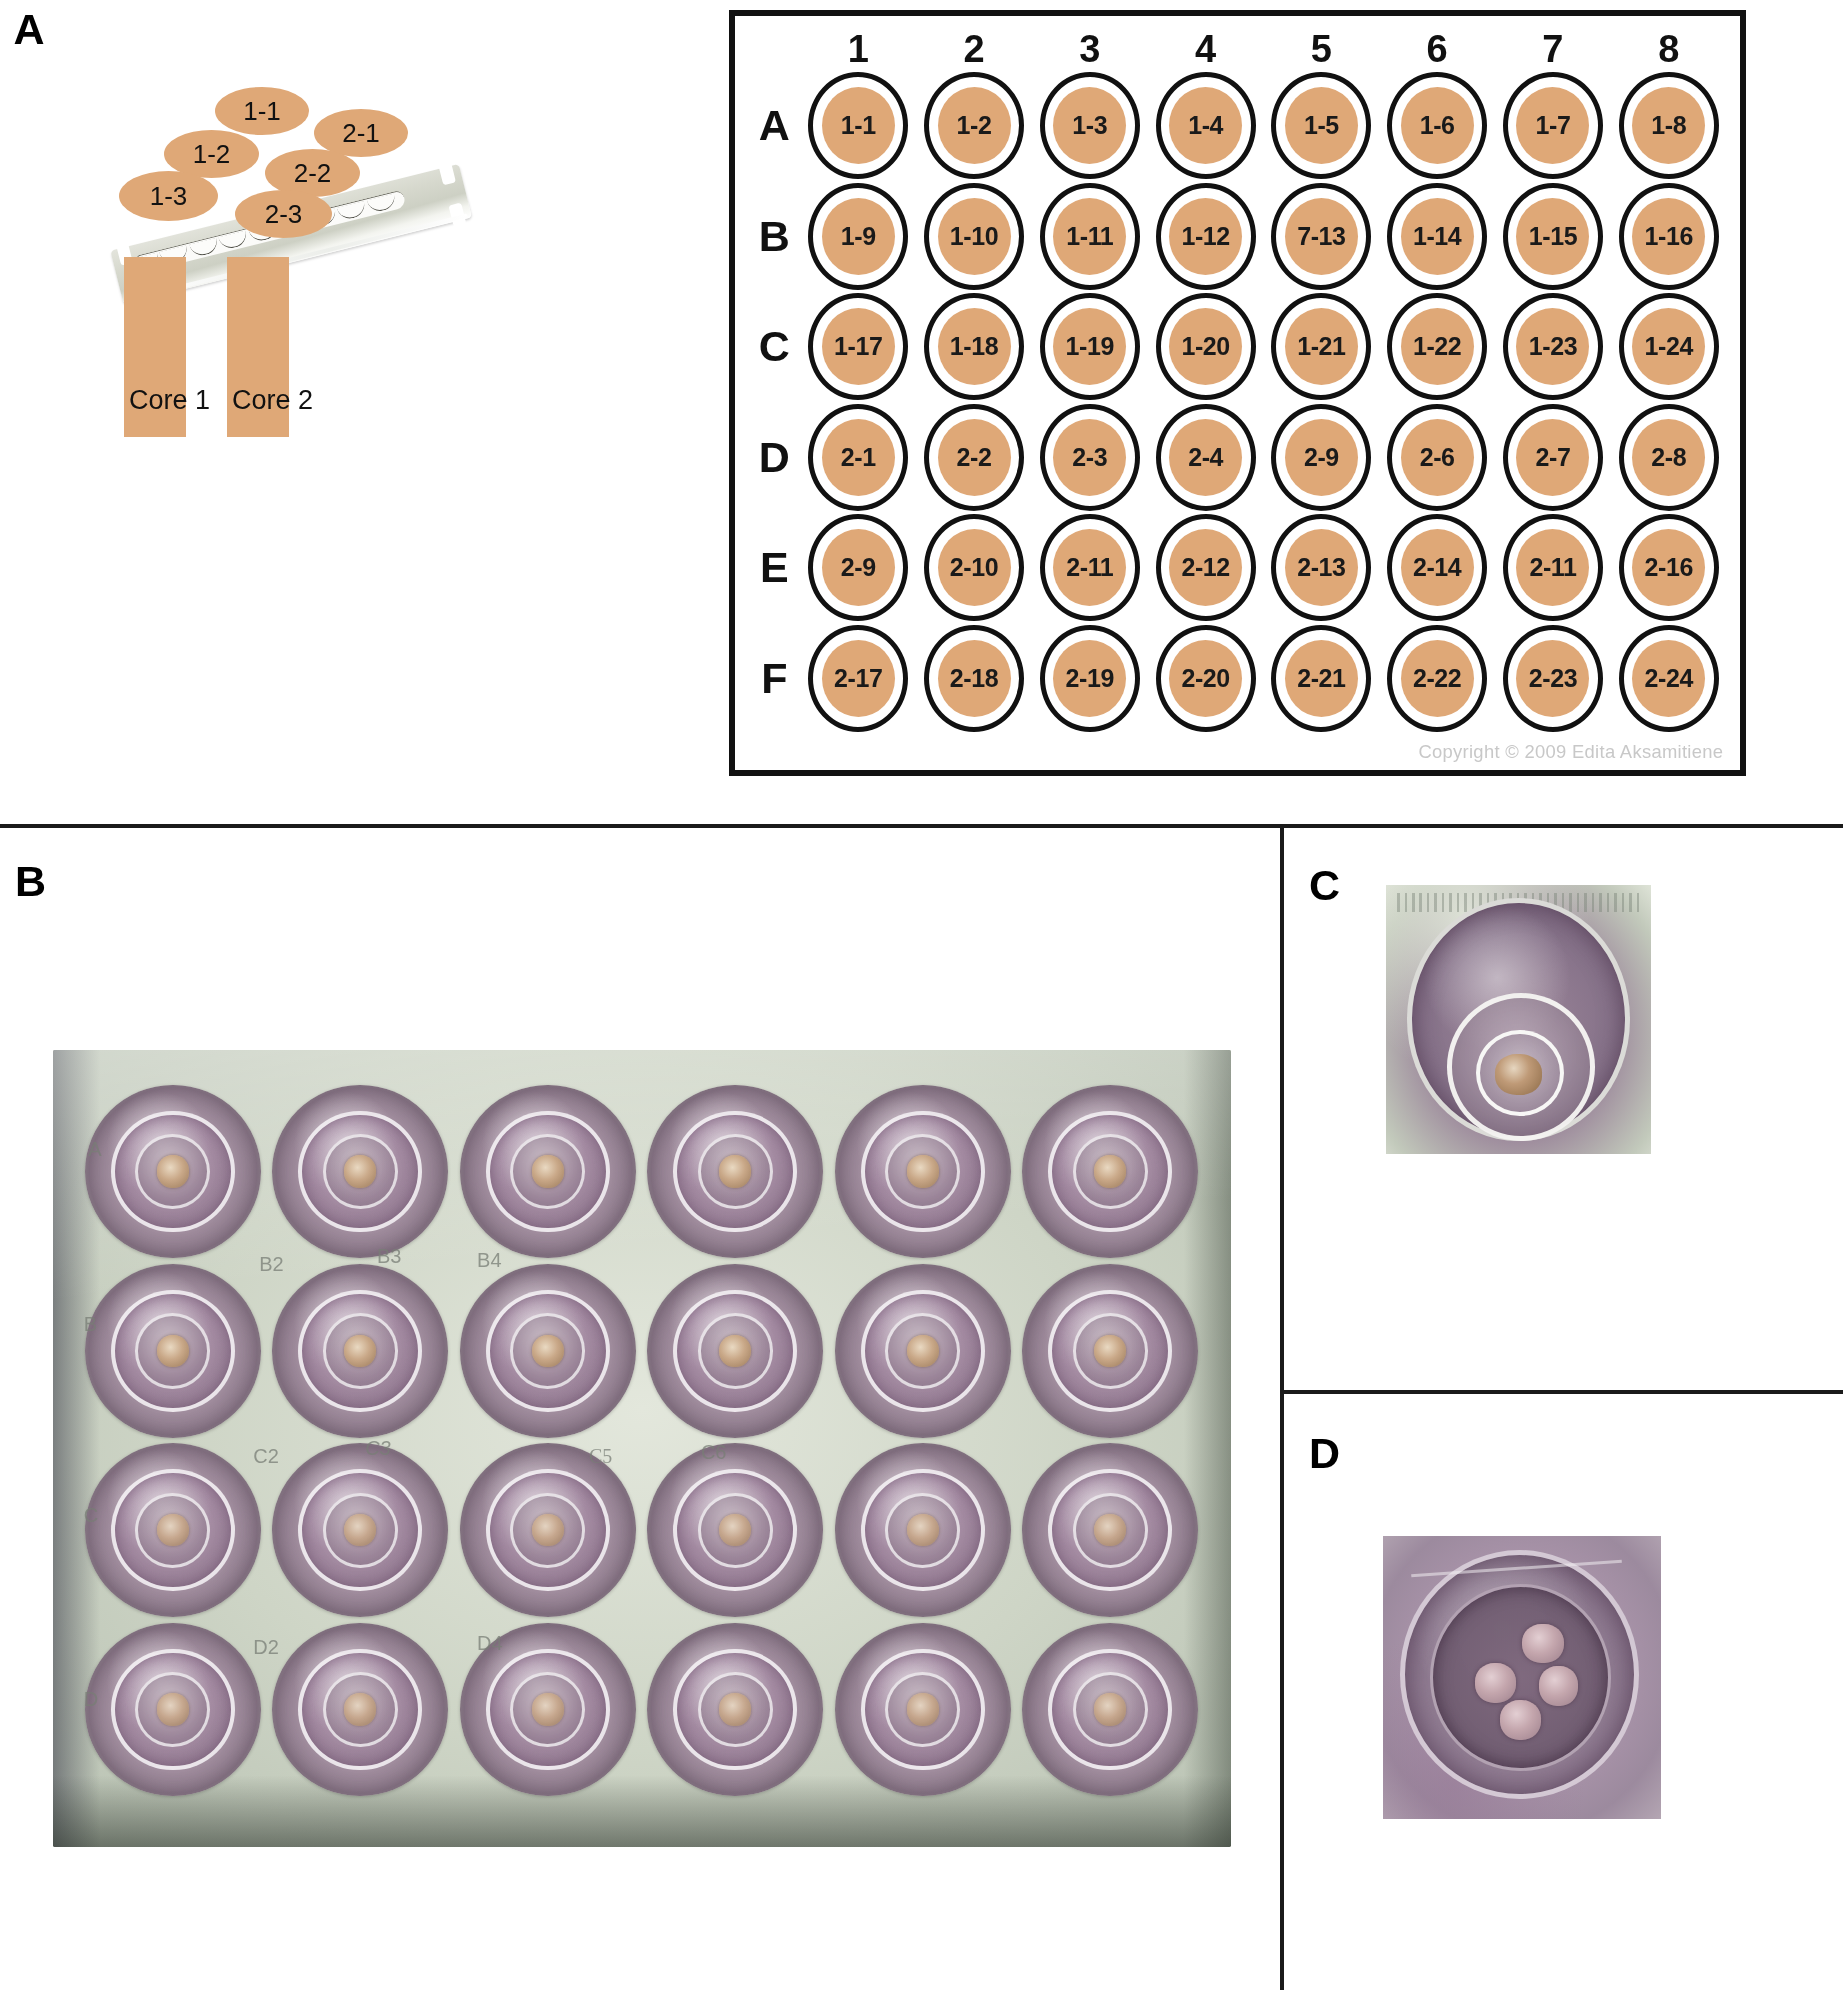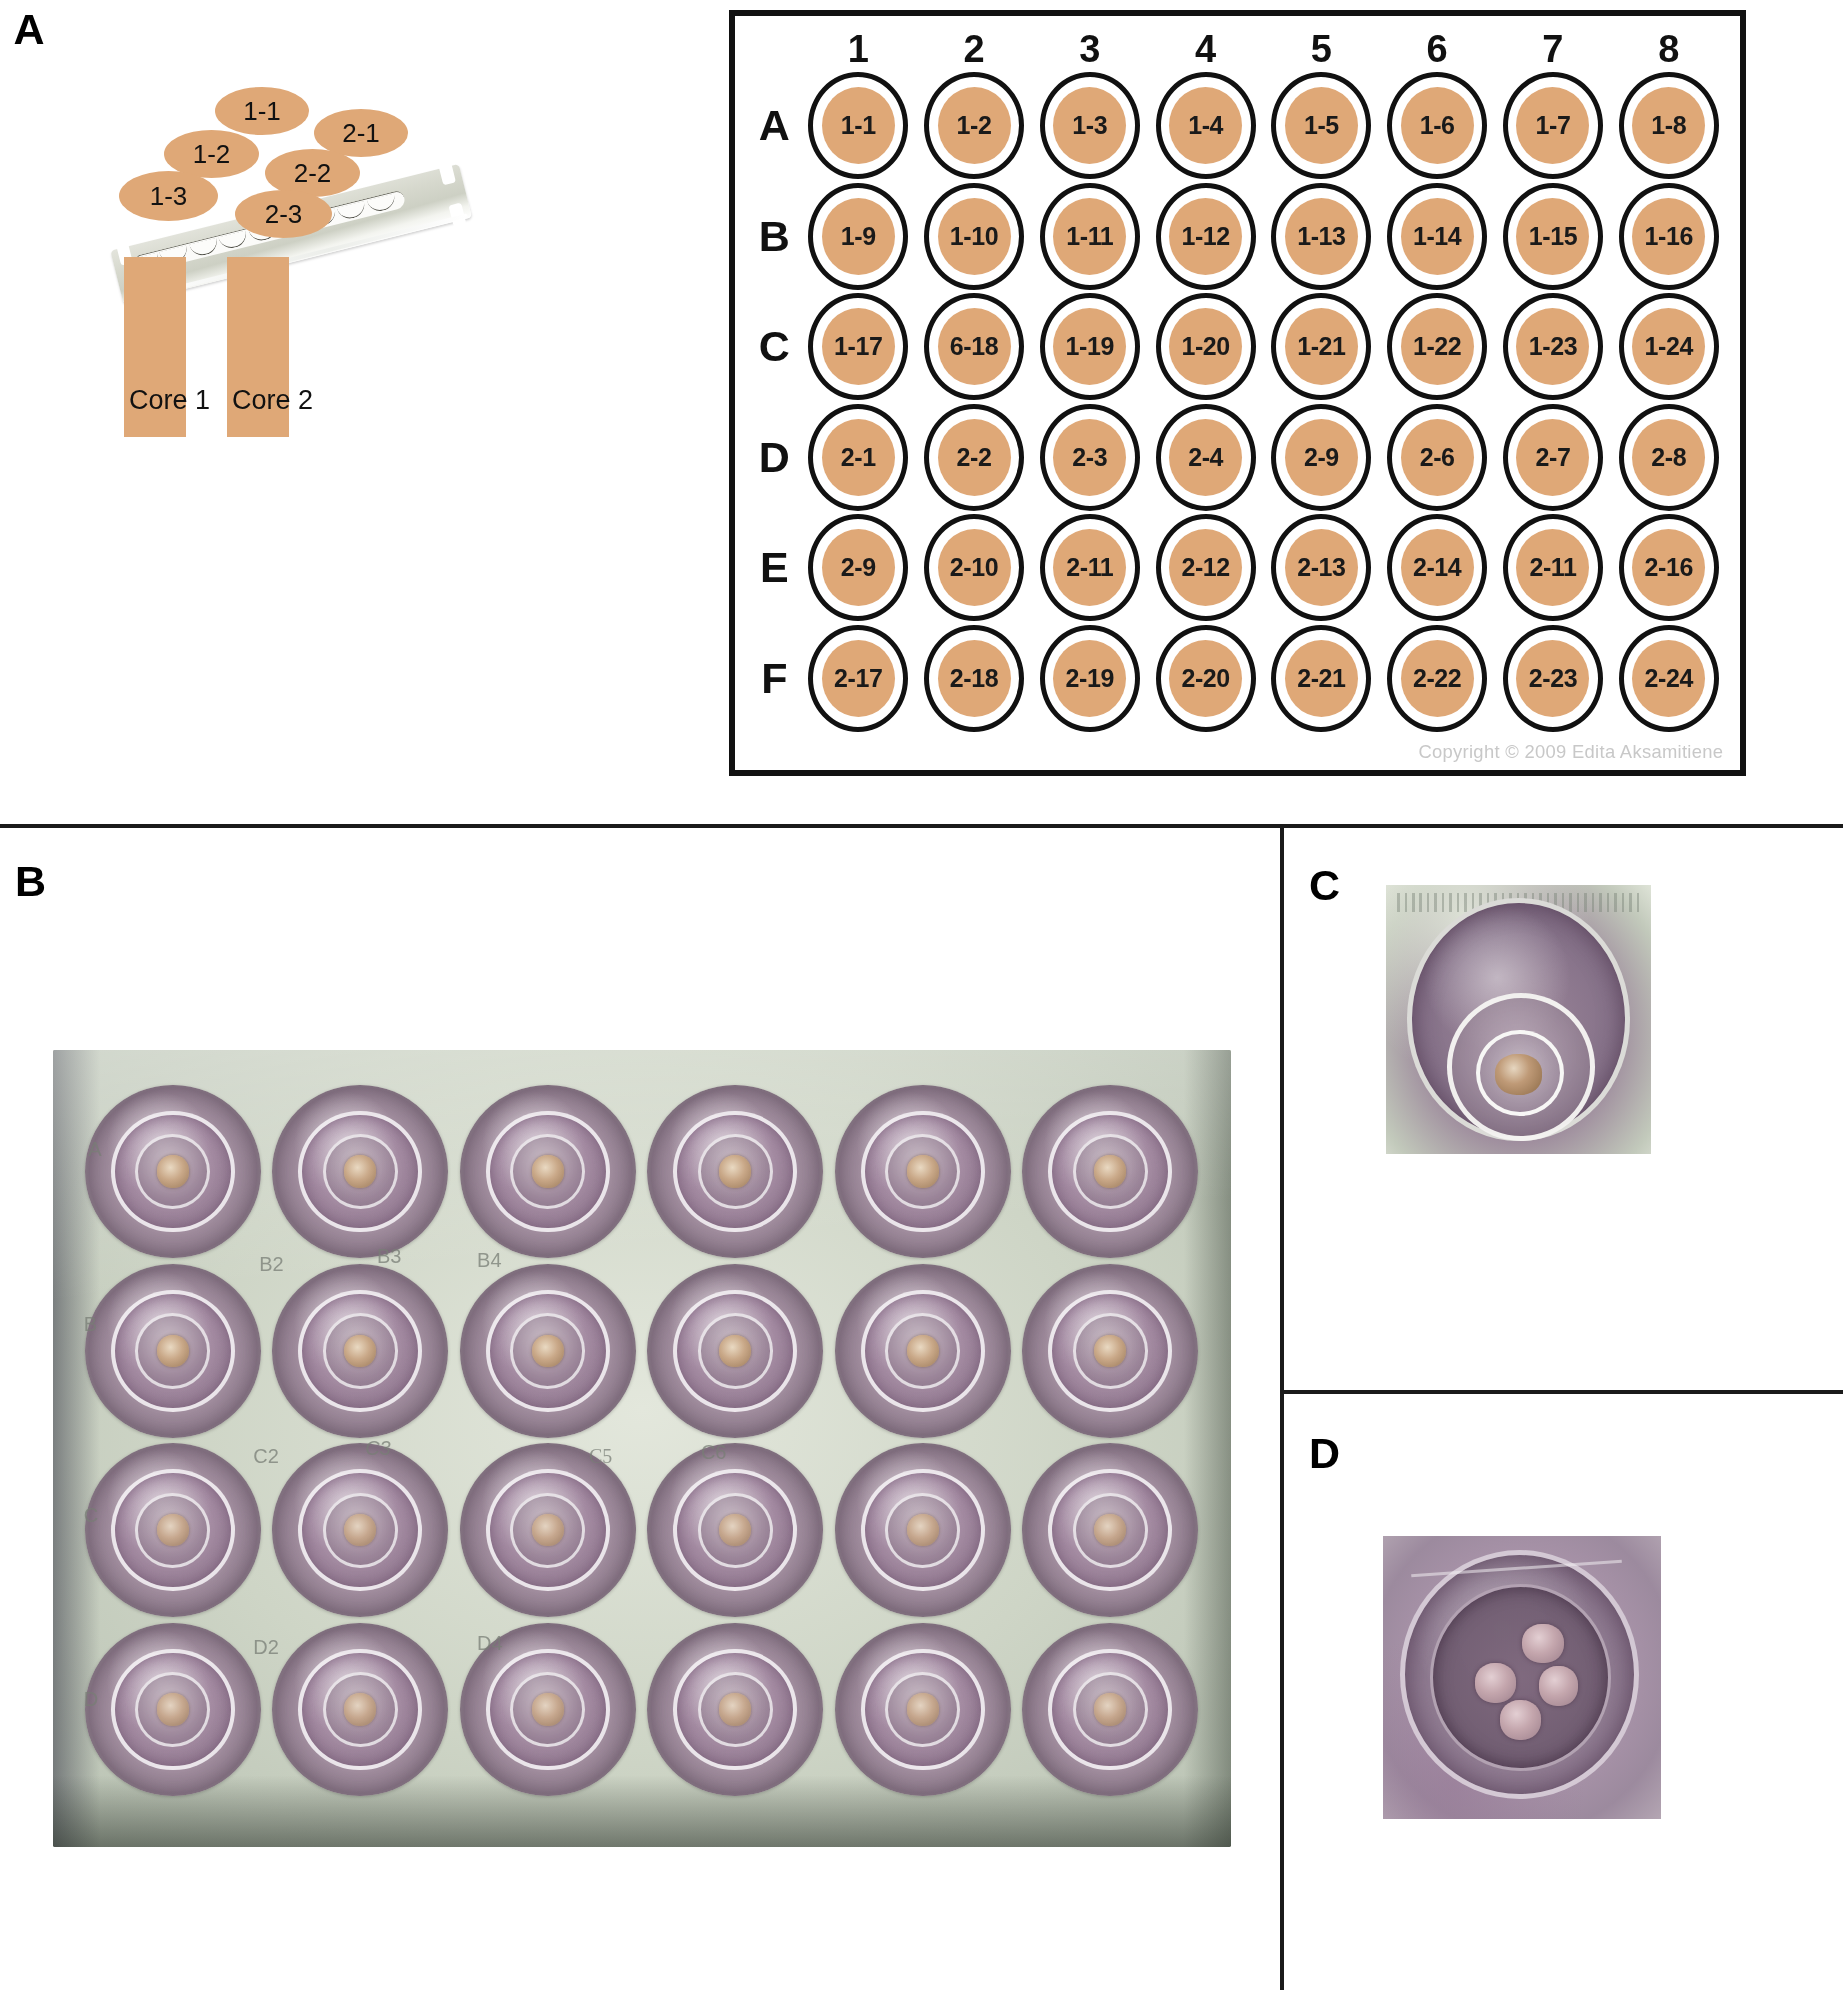--- a/index.html
+++ b/index.html
@@ -426,37 +426,37 @@
           <div class="well">
             <div class="well-core">1-10</div>
           </div>
           <div class="well">
             <div class="well-core">1-11</div>
           </div>
           <div class="well">
             <div class="well-core">1-12</div>
           </div>
           <div class="well">
-            <div class="well-core">1-13</div>
+            <div class="well-core">7-13</div>
           </div>
           <div class="well">
             <div class="well-core">1-14</div>
           </div>
           <div class="well">
             <div class="well-core">1-15</div>
           </div>
           <div class="well">
             <div class="well-core">1-16</div>
           </div>
           <div class="row-head">C</div>
           <div class="well">
             <div class="well-core">1-17</div>
           </div>
           <div class="well">
-            <div class="well-core">6-18</div>
+            <div class="well-core">1-18</div>
           </div>
           <div class="well">
             <div class="well-core">1-19</div>
           </div>
           <div class="well">
             <div class="well-core">1-20</div>
           </div>
           <div class="well">
             <div class="well-core">1-21</div>
           </div>

